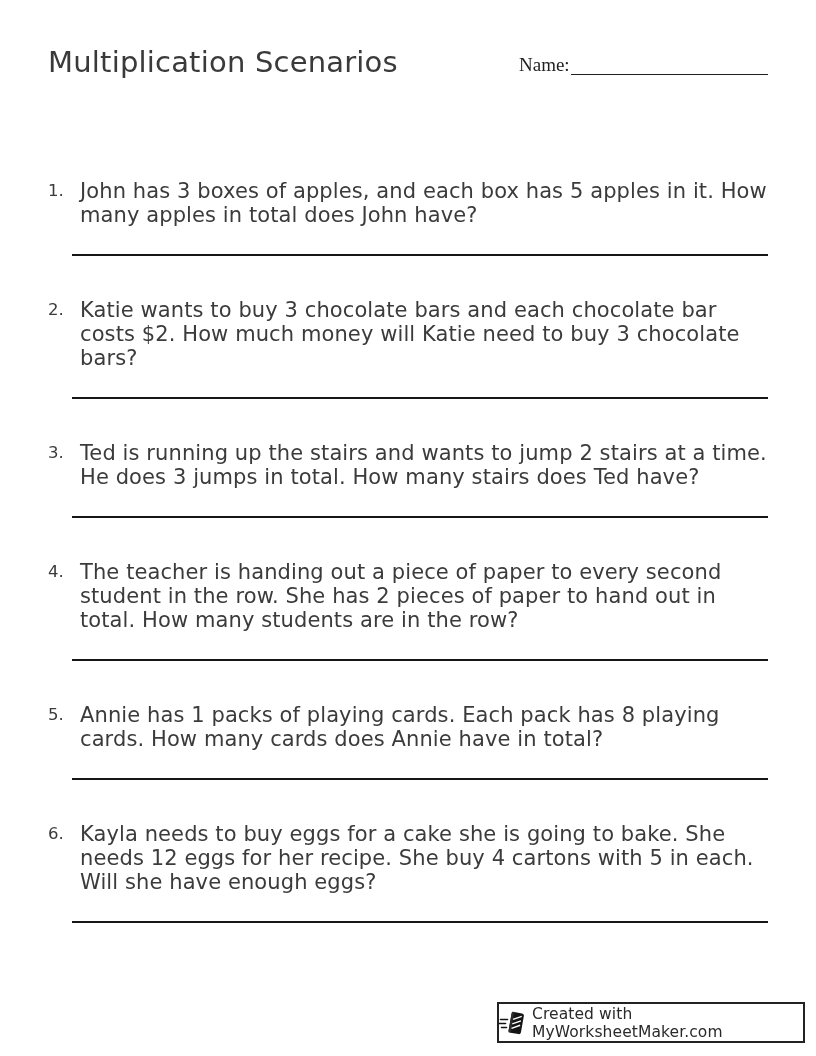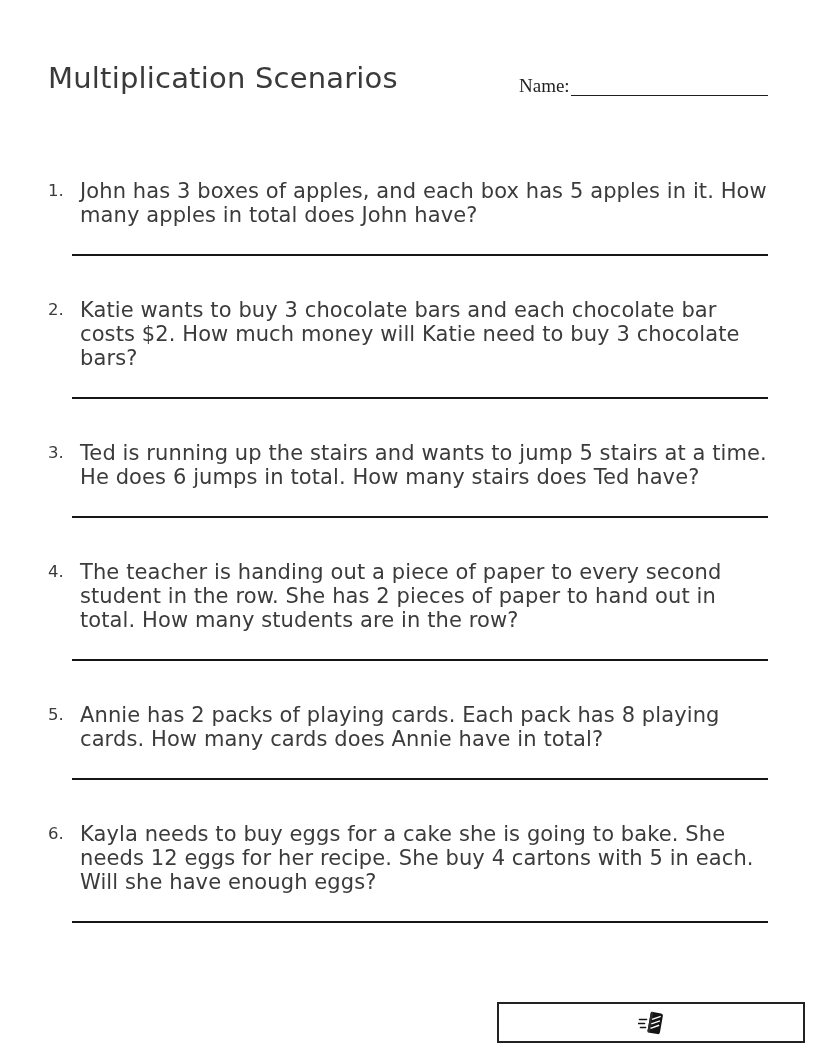--- a/index.html
+++ b/index.html
@@ -12,26 +12,26 @@
     overflow: hidden;
   }
   .page {
     position: absolute;
     inset: 0;
     background: #ffffff;
   }
   
   .header {
     position: absolute;
-    top: 60px;
+    top: 44px;
     left: 48px;
     right: 48px;
     display: flex;
     justify-content: space-between;
-    align-items: flex-end;
+    align-items: center;
   }
   .title {
     font-size: 29px;
     font-weight: 400;
     color: #3a3a3a;
     letter-spacing: 0.2px;
     line-height: 1.3;
   }
   .name-area {
     display: flex;
@@ -136,37 +136,37 @@
       <div class="q-row">
         <span class="q-num">2.</span>
         <p class="q-text">Katie wants to buy 3 chocolate bars and each chocolate bar costs $2. How much money will Katie need to buy 3 chocolate bars?</p>
       </div>
       <div class="answer-line"></div>
     </div>
 
     <div class="question">
       <div class="q-row">
         <span class="q-num">3.</span>
-        <p class="q-text">Ted is running up the stairs and wants to jump 5 stairs at a time. He does 6 jumps in total. How many stairs does Ted have?</p>
+        <p class="q-text">Ted is running up the stairs and wants to jump 2 stairs at a time. He does 3 jumps in total. How many stairs does Ted have?</p>
       </div>
       <div class="answer-line"></div>
     </div>
 
     <div class="question">
       <div class="q-row">
         <span class="q-num">4.</span>
         <p class="q-text">The teacher is handing out a piece of paper to every second student in the row. She has 2 pieces of paper to hand out in total. How many students are in the row?</p>
       </div>
       <div class="answer-line"></div>
     </div>
 
     <div class="question">
       <div class="q-row">
         <span class="q-num">5.</span>
-        <p class="q-text">Annie has 2 packs of playing cards. Each pack has 8 playing cards. How many cards does Annie have in total?</p>
+        <p class="q-text">Annie has 1 packs of playing cards. Each pack has 8 playing cards. How many cards does Annie have in total?</p>
       </div>
       <div class="answer-line"></div>
     </div>
 
     <div class="question">
       <div class="q-row">
         <span class="q-num">6.</span>
         <p class="q-text">Kayla needs to buy eggs for a cake she is going to bake. She needs 12 eggs for her recipe. She buy 4 cartons with 5 in each. Will she have enough eggs?</p>
       </div>
       <div class="answer-line"></div>
@@ -183,15 +183,16 @@
       <g transform="rotate(10 17 13)">
         <rect x="11" y="2.5" width="12.5" height="21" rx="2.2" fill="#141414"></rect>
         <rect x="11" y="2.5" width="2.6" height="21" rx="1.2" fill="#2c2c2c"></rect>
         <g stroke="#ffffff" stroke-width="1.4">
           <line x1="13.5" y1="10" x2="21.5" y2="5.5"></line>
           <line x1="13.5" y1="14.5" x2="21.5" y2="10"></line>
           <line x1="13.5" y1="19" x2="21.5" y2="14.5"></line>
         </g>
       </g>
     </svg>
+    <span class="badge-text">Created with MyWorksheetMaker.com</span>
   </div>
 
 </div>
 
 </body></html>

